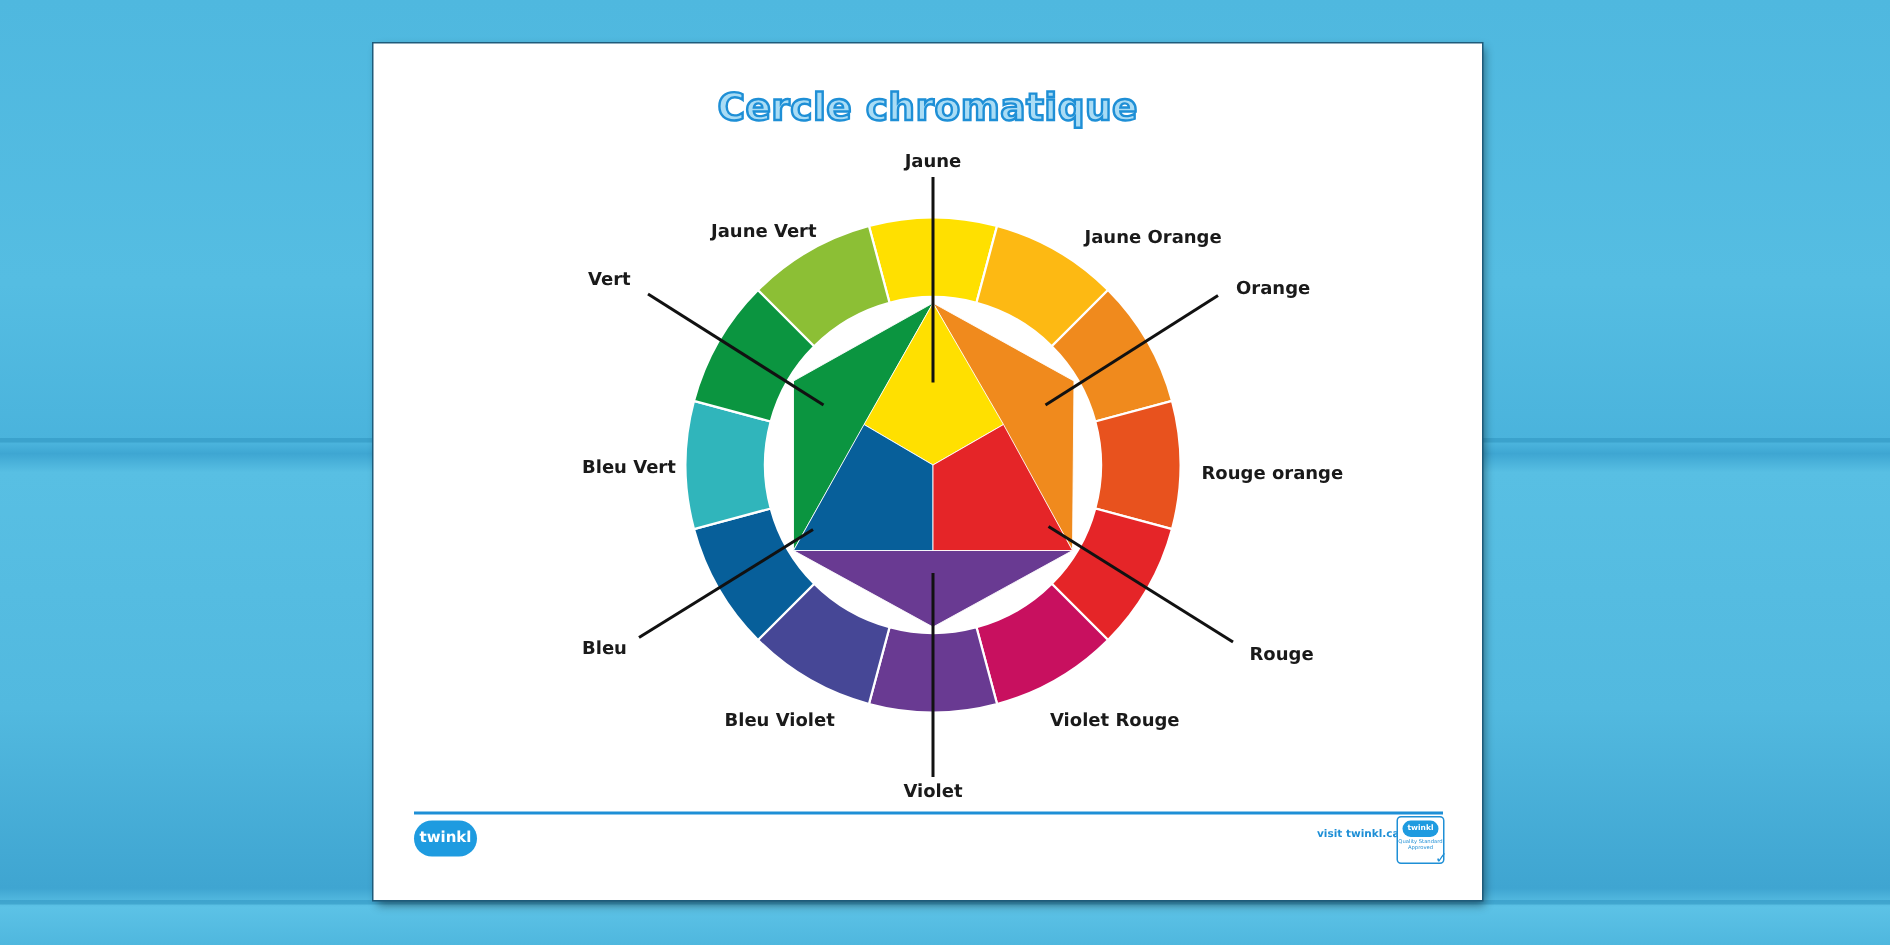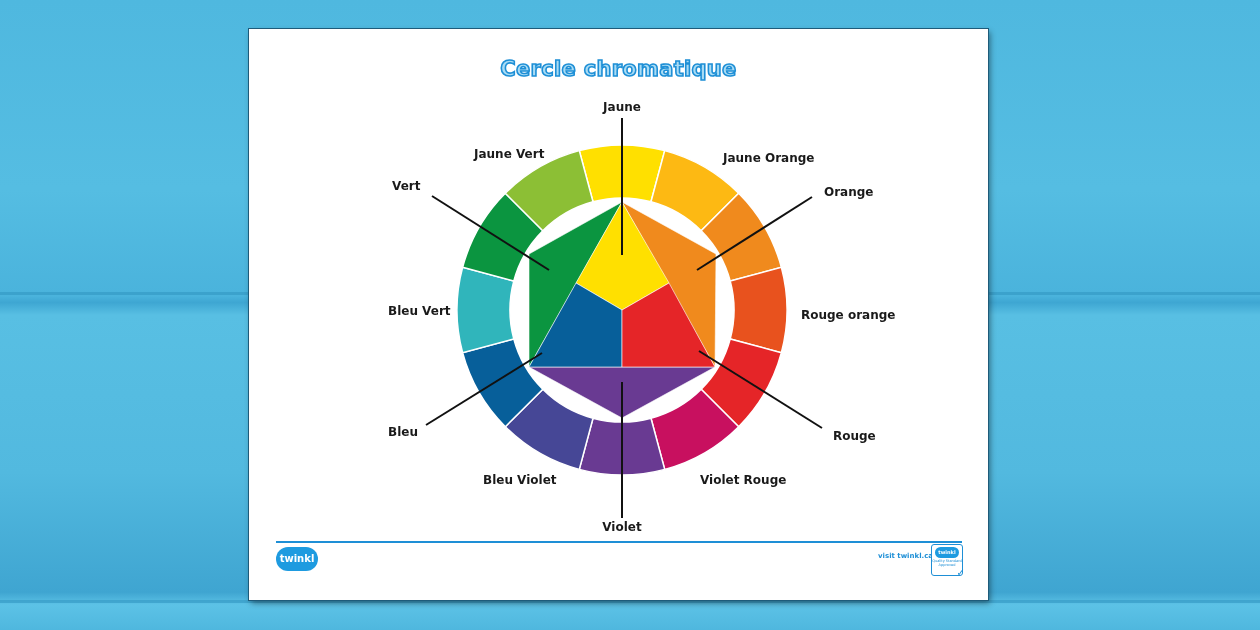--- a/index.html
+++ b/index.html
@@ -8,21 +8,21 @@
     background: linear-gradient(180deg, #4fb8df 0%, #55bde2 30%, #4ab3dc 47%, #3ea6d2 48%, #58bfe3 50%, #52b9df 75%, #3fa5d1 94%, #5cc2e6 96%, #4fb7de 100%);
     font-family: "DejaVu Sans", sans-serif;
   }
   .plank-line { position:absolute; left:0; width:1260px; height:3px; background:#2f93c0; opacity:.55; }
   .sheet {
     position:absolute; left:249px; top:29px; width:739px; height:571px;
     background:#ffffff; box-shadow: 0 0 0 1px #1e5b7a, 2px 3px 6px rgba(0,0,0,.45);
   }
   .title {
     position:absolute; left:0; right:0; top:28px; text-align:center;
-    font-family:"DejaVu Sans", sans-serif; font-weight:bold; font-size:21px;
+    font-family:"DejaVu Sans", sans-serif; font-weight:bold; font-size:25px;
     color:#a9dcf5; -webkit-text-stroke:1.6px #1e8fd6; letter-spacing:0.3px;
   }
   svg.wheel { position:absolute; left:0; top:0; }
   .lbl { font-family:"DejaVu Sans", sans-serif; font-weight:bold; font-size:12px; fill:#1a1a1a; }
   .footer-line { position:absolute; left:27px; top:512px; width:686px; height:2px; background:#1e8fd6; }
   .logo {
     position:absolute; left:27px; top:518px; width:42px; height:24px; border-radius:12px;
     background:#1e9be0; color:#fff; font-size:10px; font-weight:bold; text-align:center; line-height:24px;
   }
   .visit {

